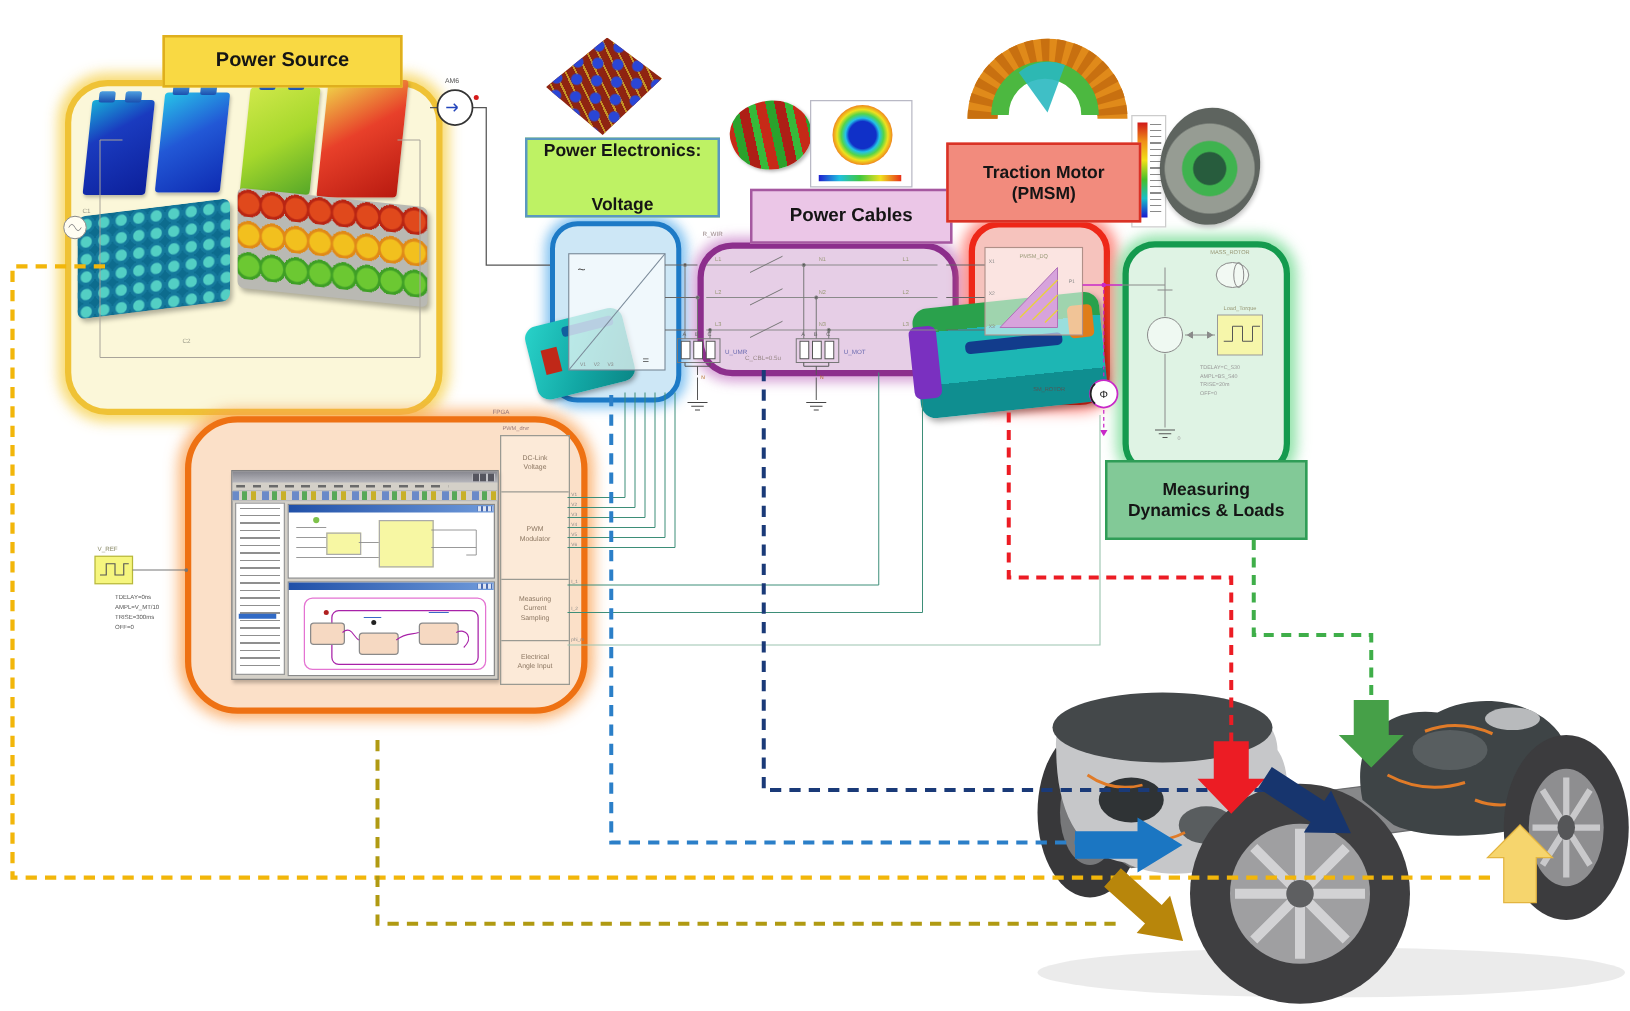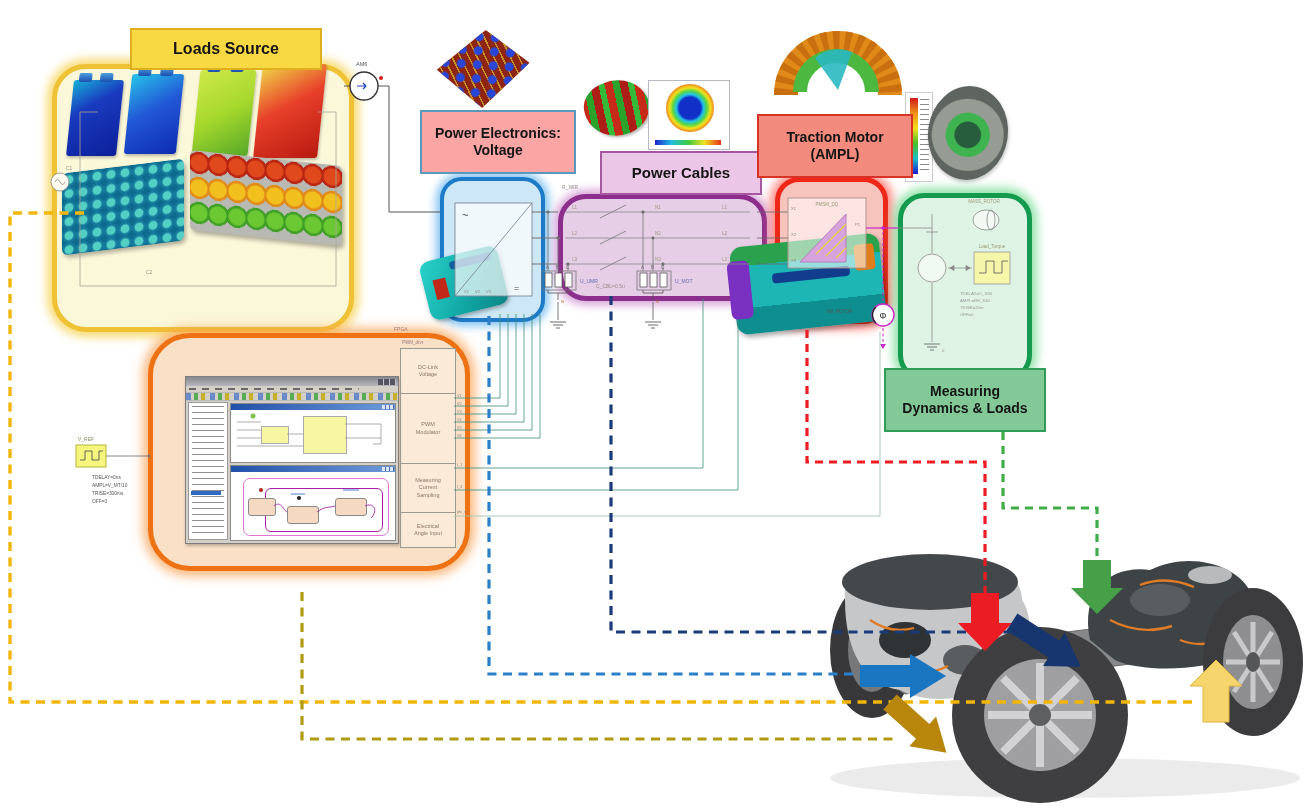--- a/index.html
+++ b/index.html
@@ -11,21 +11,21 @@
   .blk-power{left:52px;top:64px;width:292px;height:258px;border:5px solid #EFC235;background:#FBF7D9;border-radius:34px;box-shadow:0 0 10px 5px rgba(247,213,92,.85);}
   .blk-inv{left:440px;top:177px;width:97px;height:137px;border:4px solid #1D7AC6;background:#CDE7F6;border-radius:22px;box-shadow:0 0 9px 4px rgba(120,190,240,.9);}
   .blk-cab{left:558px;top:194px;width:199px;height:97px;border:5px solid #8C2E8C;background:#E6CEE6;border-radius:28px;box-shadow:0 0 9px 4px rgba(205,140,205,.8);}
   .blk-mot{left:775px;top:177px;width:103px;height:137px;border:5px solid #EE2718;background:#F6C3BD;border-radius:24px;box-shadow:0 0 10px 5px rgba(255,120,110,.85);}
   .blk-mech{left:898px;top:193px;width:124px;height:178px;border:5px solid #149A4E;background:#DFF3E4;border-radius:26px;box-shadow:0 0 10px 5px rgba(120,220,150,.8);}
   .blk-emb{left:148px;top:333px;width:312px;height:228px;border:5px solid #EE7113;background:#FBE0C8;border-radius:42px;box-shadow:0 0 11px 5px rgba(250,160,80,.75);}
   
   .lbl{position:absolute;display:flex;flex-direction:column;align-items:center;justify-content:center;
        font-weight:bold;color:#151515;text-align:center;line-height:1.25;z-index:6;}
   .lbl-power{left:130px;top:28px;width:188px;height:38px;background:#F9D943;border:2px solid #DFAF1E;font-size:16px;}
-  .lbl-inv{left:420px;top:110px;width:152px;height:60px;background:#fca5a5;border:2px solid #5A98C0;font-size:14px;}
+  .lbl-inv{left:420px;top:110px;width:152px;height:60px;background:#bef264;border:2px solid #5A98C0;font-size:14px;justify-content:space-between;}
   .lbl-cab{left:600px;top:151px;width:158px;height:40px;background:#EBC6E7;border:2px solid #A558A0;font-size:15px;}
   .lbl-mot{left:757px;top:114px;width:152px;height:60px;background:#F28B7D;border:2px solid #D93226;font-size:14px;}
   .lbl-mech{left:884px;top:368px;width:158px;height:60px;background:#82C997;border:2px solid #2F9D57;font-size:14px;}
   .lbl-emb{left:237px;top:553px;width:202px;height:38px;background:#F9C28D;border:2px solid #E9801F;font-size:15px;}
   
   .img{position:absolute;z-index:2;}
   .cell{border-radius:3px;box-shadow:1px 2px 3px rgba(0,0,0,.25);}
   .tab{position:absolute;width:13px;height:9px;background:linear-gradient(#4d9fe0,#1b4fae);border-radius:2px;top:-7px;}
   .packA{left:62px;top:166px;width:122px;height:82px;background:#0d6c8e;border-radius:6px;transform:skewY(-7deg);
          background-image:radial-gradient(circle at 7px 7px,#53cfc4 0 4px,#15799c 5px 7px,transparent 7px);background-size:14px 14px;box-shadow:2px 3px 4px rgba(0,0,0,.3);}
@@ -414,30 +414,30 @@
 
     <g>
       <path d="M786,95 A52,52 0 1 1 890,95" stroke="#E08A1A" stroke-width="24" fill="none"></path>
       <path d="M786,95 A52,52 0 1 1 890,95" stroke="#C87010" stroke-width="24" fill="none" stroke-dasharray="6 5"></path>
       <path d="M800,92 A33,33 0 1 1 872,92" stroke="#4CB840" stroke-width="14" fill="none"></path>
       <path d="M838,90 L815,58 A36,36 0 0 1 852,52 Z" fill="#2ab8c0" opacity=".9"></path>
     </g>
   </svg>
 
   <div class="lbl lbl-power">
-      <span>Loads Source</span>
+      <span>Power Source</span>
     </div>
   <div class="lbl lbl-inv">
     <span>Power Electronics:</span>
     <span>Voltage</span>
   </div>
   <div class="lbl lbl-cab">
       <span>Power Cables</span>
     </div>
   <div class="lbl lbl-mot">
     <span>Traction Motor</span>
-    <span>(AMPL)</span>
+    <span>(PMSM)</span>
   </div>
   <div class="lbl lbl-mech">
     <span>Measuring</span>
     <span>Dynamics &amp; Loads</span>
   </div>
 </div>
 
 </body></html>

